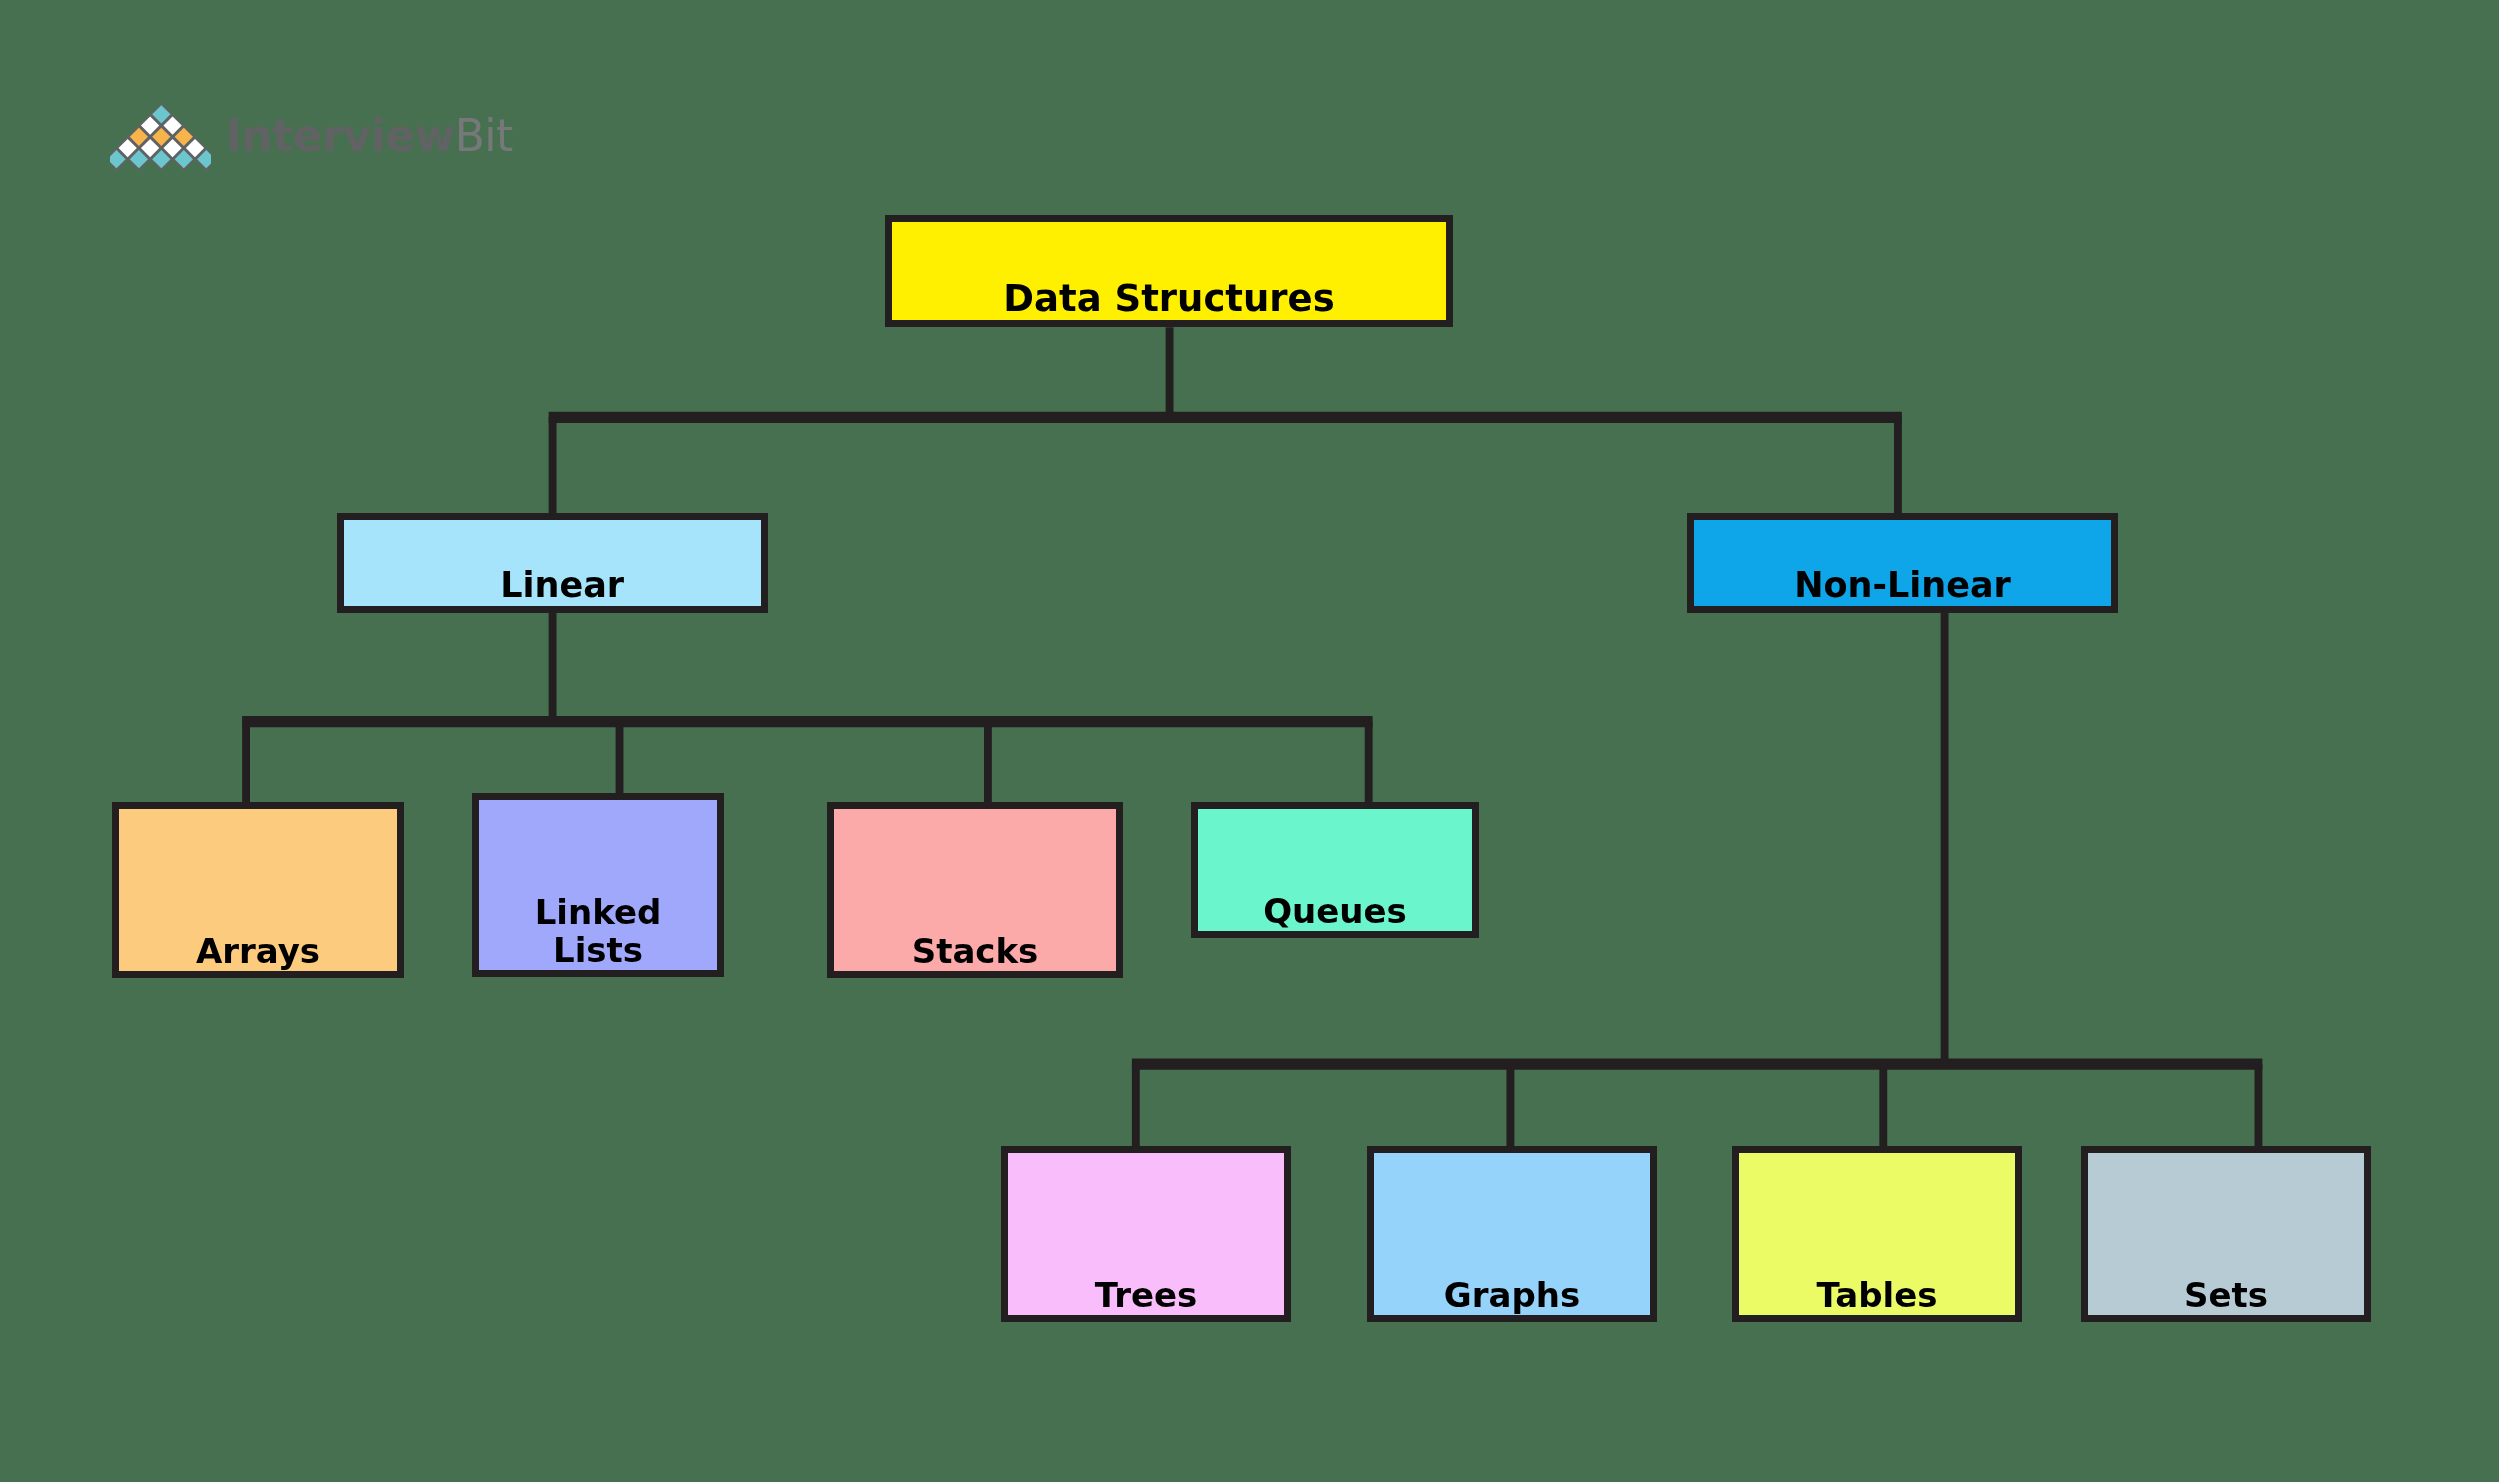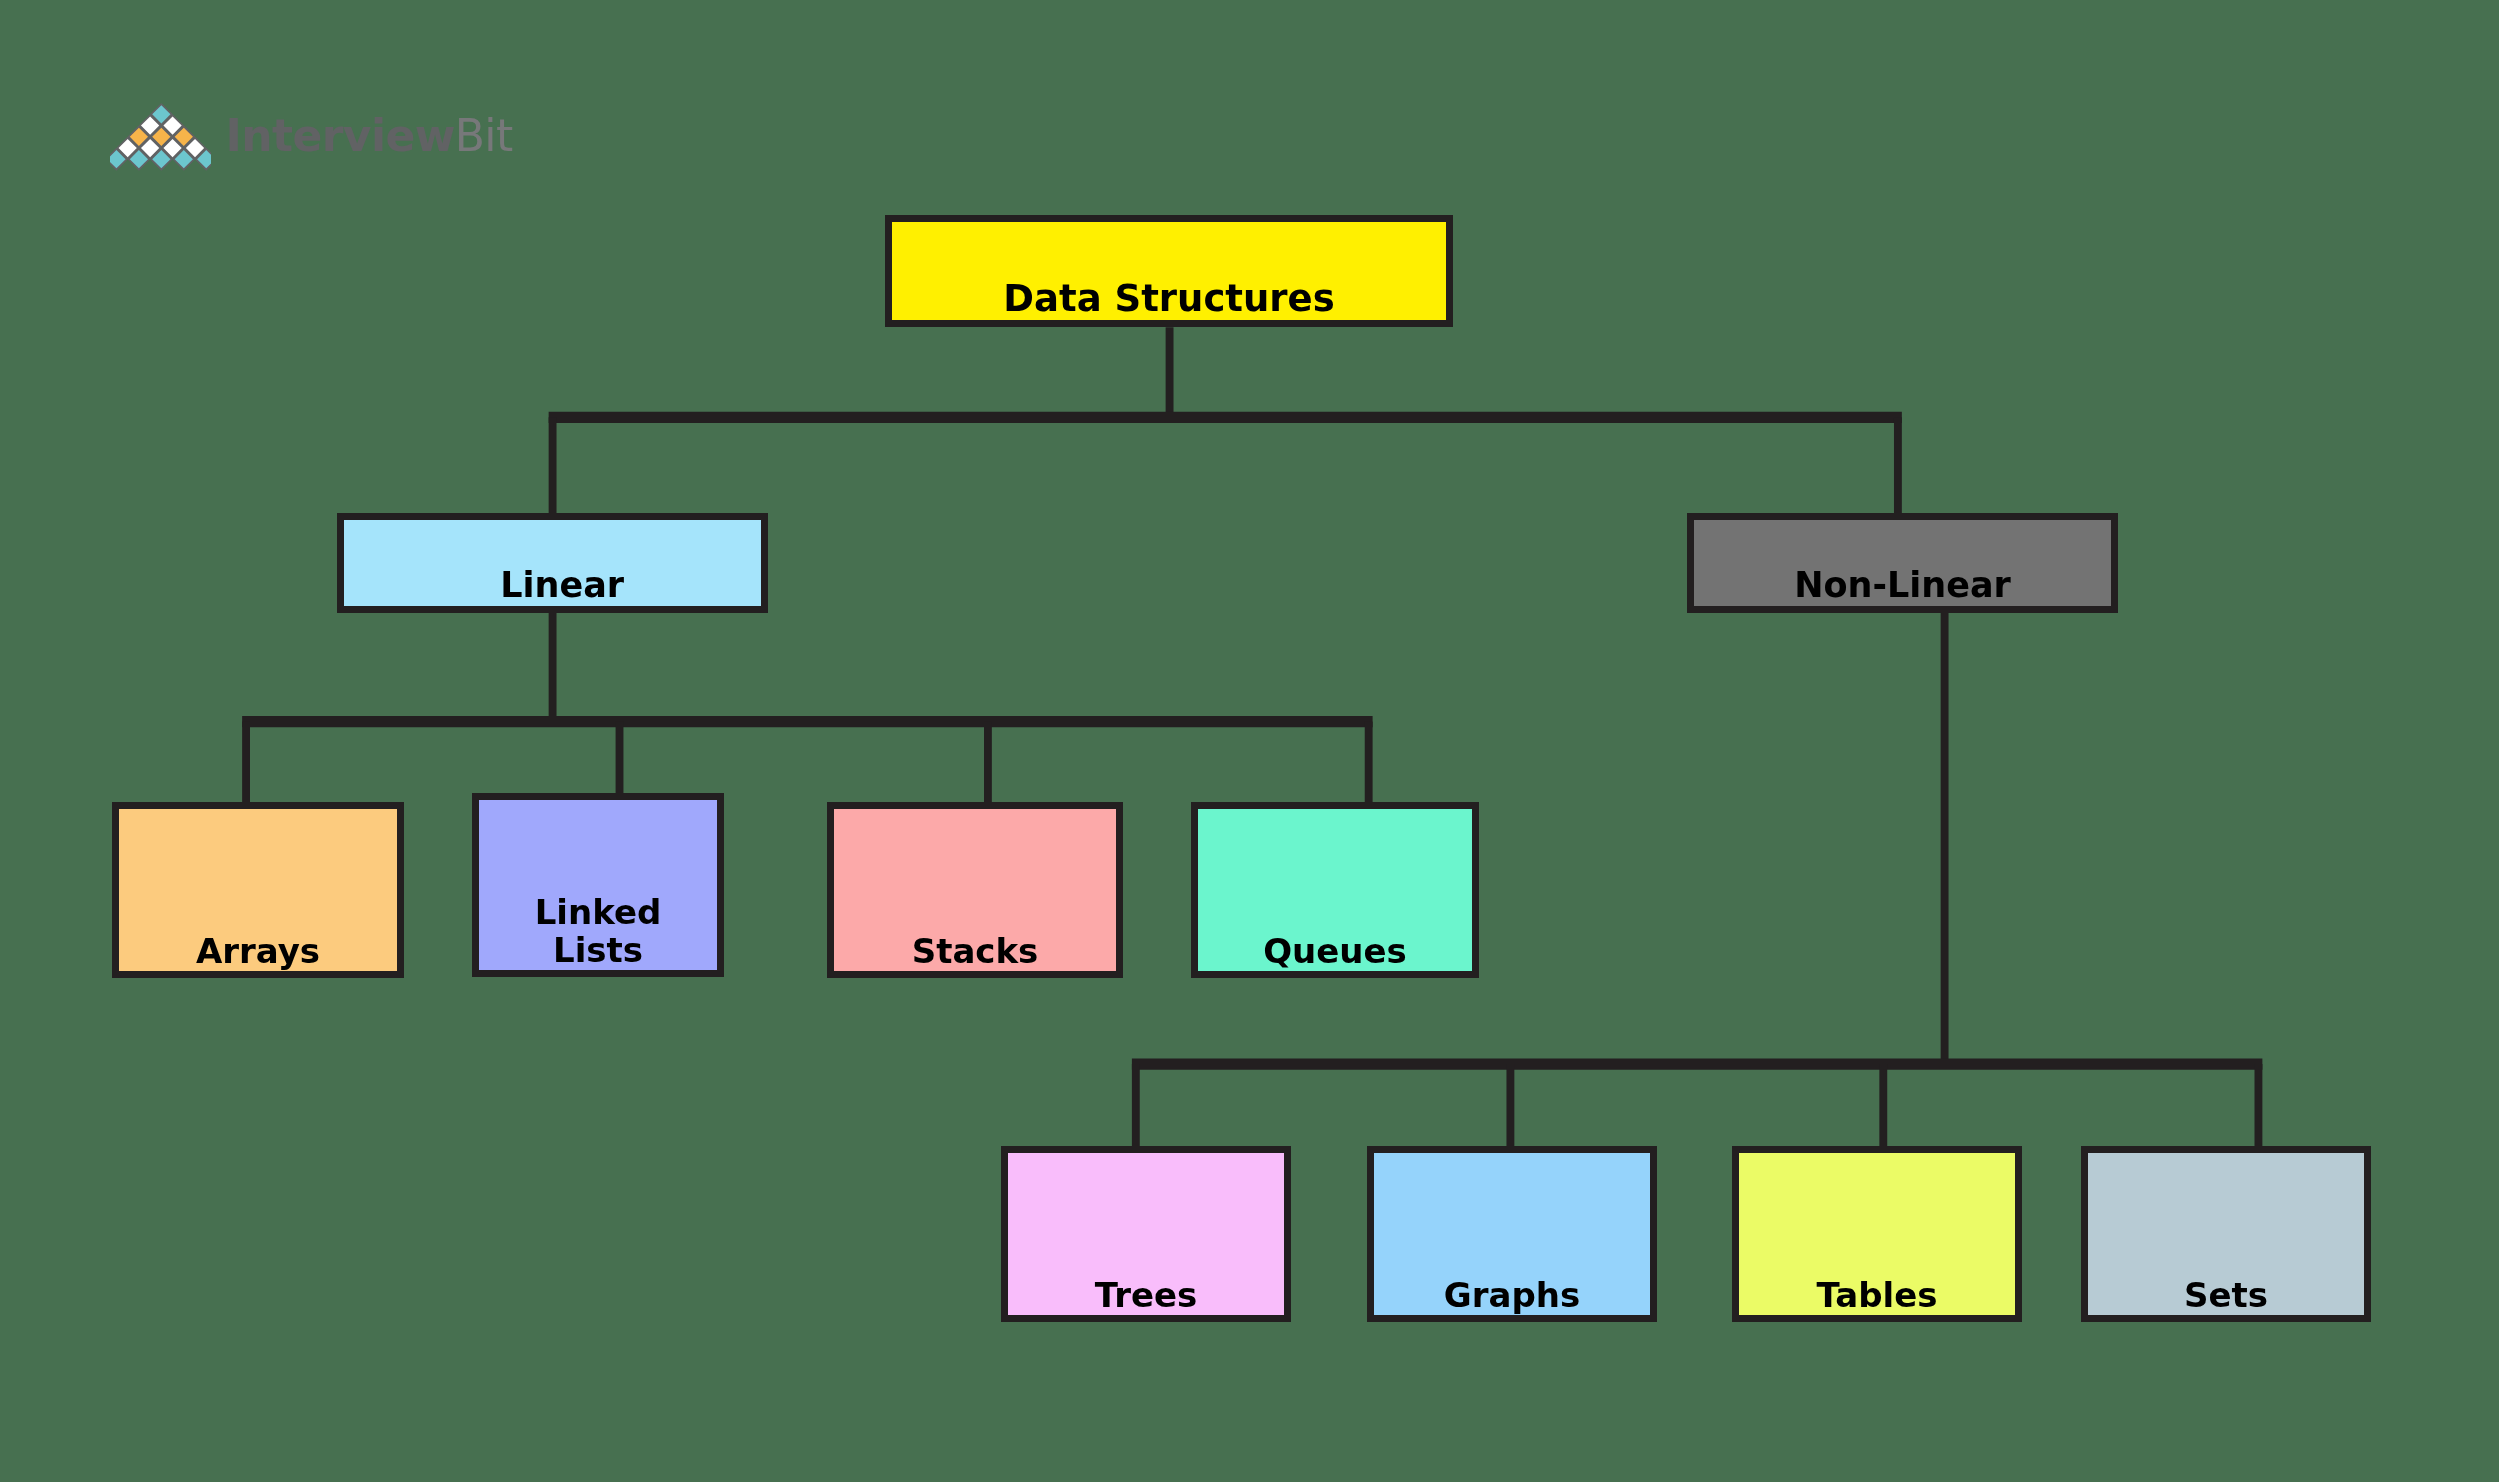--- a/index.html
+++ b/index.html
@@ -70,21 +70,21 @@
   .lvl2 { font-size: 34px; font-weight: 600; }
 
   
   #n-data-structures { left:885px; top:215px;  width:568px; height:112px; }
   #n-linear         { left: 337px; top:513px;  width: 431px; height:100px;padding-left:25px; }
   #n-non-linear     { left:1687px; top:513px;  width: 431px; height:100px; }
 
   #n-arrays        { left: 112px; top:802px; width: 292px; height:176px; }
   #n-linked-lists  { left: 472px; top:793px; width: 252px; height:184px; }
   #n-stacks        { left:827px; top:802px; width: 296px; height:176px; }
-  #n-queues        { left:1191px; top:802px; width: 288px; height:176px; }
+  #n-queues        { left:1191px; top:802px; width: 288px; height:136px; }
 
   #n-trees   { left:1001px; top:1146px; width: 290px; height:176px; }
   #n-graphs  { left:1367px; top:1146px; width: 290px; height:176px; }
   #n-tables  { left:1732px; top:1146px; width: 290px; height:176px; }
   #n-sets    { left:2081px; top:1146px; width: 290px; height:176px; }
 </style>
 </head>
 <body>
 
 <div id="canvas">
@@ -147,21 +147,21 @@
     </g>
   </svg>
 
   <div class="node lvl0" id="n-data-structures" style="background:#FFF000">
     <span class="label">Data Structures</span>
   </div>
 
   <div class="node lvl1" id="n-linear" style="background:#A5E4FB">
     <span class="label">Linear</span>
   </div>
-  <div class="node lvl1" id="n-non-linear" style="background:#737373">
+  <div class="node lvl1" id="n-non-linear" style="background:#0ea5e9">
     <span class="label">Non-Linear</span>
   </div>
 
   <div class="node lvl2" id="n-arrays" style="background:#FCCB7E">
     <span class="label">Arrays</span>
   </div>
   <div class="node lvl2" id="n-linked-lists" style="background:#A0A8FC">
     <span class="label"><span>Linked</span><br><span>Lists</span></span>
   </div>
   <div class="node lvl2" id="n-stacks" style="background:#FCA9A9">

